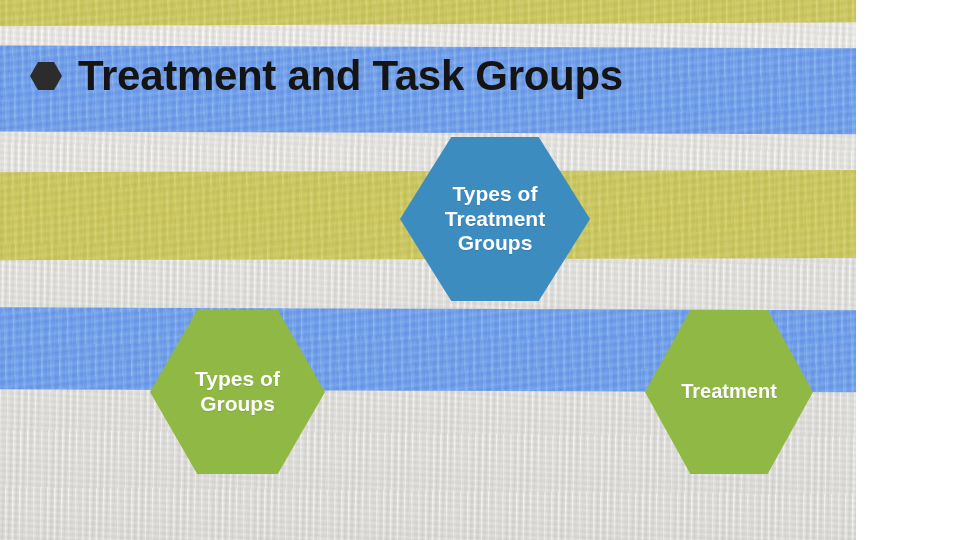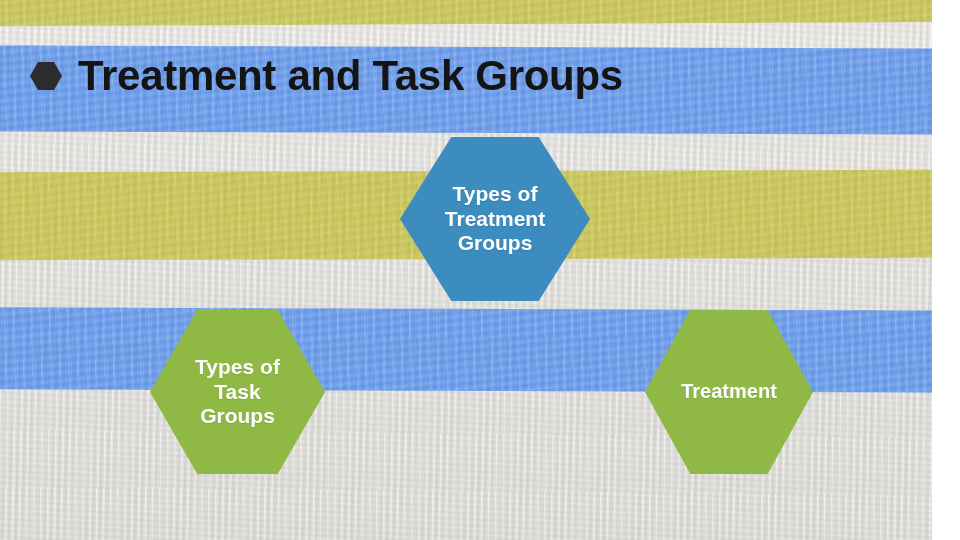--- a/index.html
+++ b/index.html
@@ -6,21 +6,21 @@
     margin: 0;
     padding: 0;
     background: #ffffff;
   }
   body {
     font-family: "Liberation Sans", sans-serif;
   }
 
   #slide {
     position: relative;
-    width: 932px;
+    width: 856px;
     height: 540px;
     overflow: hidden;
     background: #5eead4;
   }
 
   
   .bg-layer {
     position: absolute;
     inset: 0;
     z-index: 0;
@@ -181,21 +181,20 @@
     <div class="hex-label">
       <div>Types of</div>
       <div>Treatment</div>
       <div>Groups</div>
     </div>
   </div>
 
   <div class="hex hex-task-groups">
     <div class="hex-label">
       <div>Types of</div>
-      <div>Task</div>
       <div>Groups</div>
     </div>
   </div>
 
   <div class="hex hex-treatment-conferences">
     <div class="hex-label">
       <div>Treatment</div>
     </div>
   </div>
 

